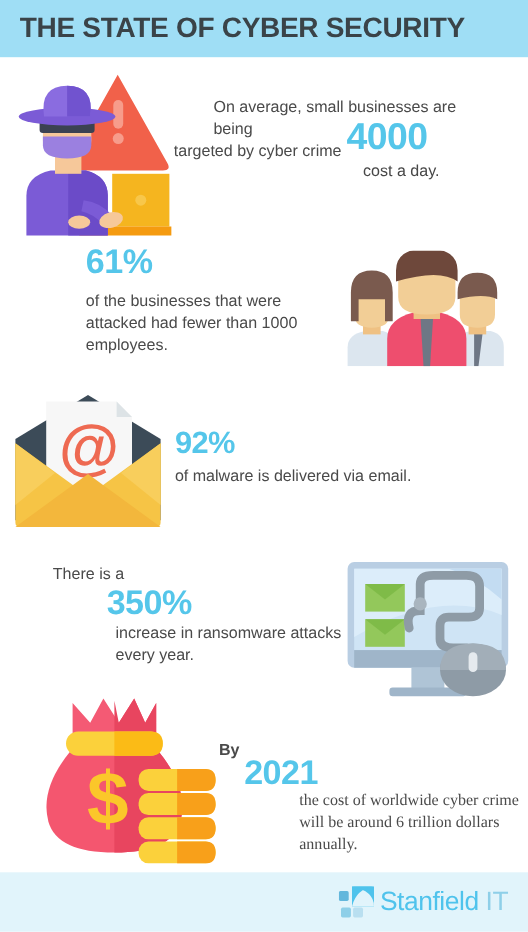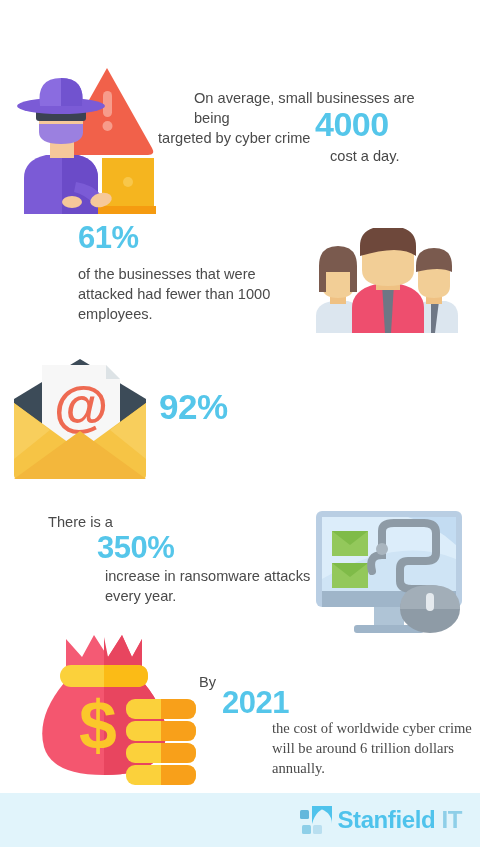--- a/index.html
+++ b/index.html
@@ -63,34 +63,34 @@
 
   .ill-hacker { position: absolute; left: 6px; top: 62px; width: 150px; height: 155px; }
 
   
   .n61 { position: absolute; left: 78px; top: 222px; font-size: 31px; letter-spacing: -0.5px; }
   .sec2-text { left: 78px; top: 264px; width: 230px; }
 
   .ill-people { position: absolute; left: 300px; top: 228px; width: 170px; height: 105px; }
 
   
-  .n92 { position: absolute; left: 159px; top: 389px; font-size: 35px; letter-spacing: -0.5px; }
+  .n92 { position: absolute; left: 159px; top: 389px; font-size: 28px; letter-spacing: -0.5px; }
   .sec3-text { left: 159px; top: 423px; width: 250px; }
 
   .ill-mail { position: absolute; left: 8px; top: 355px; width: 144px; height: 128px; }
 
   
   .sec4-l0 { position: absolute; left: 48px; top: 512px; font-size: 14.6px; }
   .n350 { position: absolute; left: 97px; top: 532px; font-size: 31px; letter-spacing: -0.5px; }
   .sec4-text { left: 105px; top: 566px; width: 210px; }
 
   .ill-monitor { position: absolute; left: 308px; top: 505px; width: 165px; height: 130px; }
 
   
-  .sec5-l0 { position: absolute; left: 199px; top: 672px; font-size: 14.6px; }
+  .sec5-l0 { position: absolute; left: 199px; top: 672px; font-size: 14.6px; font-weight: bold; }
   .n2021 { position: absolute; left: 222px; top: 687px; font-size: 31px; letter-spacing: -0.5px; }
   .sec5-text { left: 272px; top: 718px; width: 200px; font-family: Liberation Serif, serif; }
 
   .ill-money { position: absolute; left: 38px; top: 625px; width: 160px; height: 160px; }
 
   
   .footer {
     position: absolute;
     left: 0; top: 793px;
     width: 480px; height: 54px;
@@ -100,32 +100,35 @@
     position: absolute;
     right: 18px; top: 10px;
     height: 34px;
     display: flex;
     align-items: center;
     gap: 3px;
   }
   .logo-mark { width: 34px; height: 32px; position: relative; }
   .logo-text {
     font-size: 24px;
-    font-weight: bold;
+    font-weight: normal;
     letter-spacing: -0.4px;
     white-space: nowrap;
   }
   .logo-text .s1 { color: #4FC3EC; }
   .logo-text .s2 { color: #8ECFE8; }
 </style>
 </head>
 <body>
 
 <div class="page">
 
+  <div class="header">
+    <div class="header-title">THE STATE OF CYBER SECURITY</div>
+  </div>
 
   <div class="ill-hacker">
     <svg viewBox="0 0 150 155" width="150" height="155" aria-hidden="true">
 
       <path d="M101 6 L146 86 Q150 93 142 93 L60 93 Q52 93 56 86 Z" fill="#F1614A"></path>
       <rect x="97" y="29" width="9" height="26" rx="4.5" fill="#F79C8B"></rect>
       <circle cx="101.5" cy="64" r="5" fill="#F79C8B"></circle>
 
       <rect x="96" y="96" width="52" height="48" fill="#F5B51F"></rect>
       <circle cx="122" cy="120" r="5" fill="#F8C74A"></circle>
@@ -200,20 +203,24 @@
       <text x="73" y="70" font-family="Liberation Sans, sans-serif" font-size="56" font-weight="bold" fill="#EE6A52" text-anchor="middle">@</text>
 
       <path d="M6 48 L72 96 L138 48 L138 120 Q138 124 134 124 L10 124 Q6 124 6 120 Z" fill="#F6C445"></path>
       <path d="M6 124 L72 76 L138 124 Z" fill="#F3B73C"></path>
       <path d="M6 48 L42 75 L6 104 Z" fill="#F8CE5C"></path>
       <path d="M138 48 L102 75 L138 104 Z" fill="#F8CE5C"></path>
     </svg>
   </div>
 
   <div class="big n92">92%</div>
+  <div class="txt sec3-text">
+    <span>of malware is delivered via</span>
+    <span>email.</span>
+  </div>
 
   <div class="txt sec4-l0">There is a</div>
   <div class="big n350">350%</div>
   <div class="txt sec4-text">
     <span>increase in ransomware</span>
     <span>attacks every year.</span>
   </div>
 
   <div class="ill-monitor">
     <svg viewBox="0 0 165 130" width="165" height="130" aria-hidden="true">

